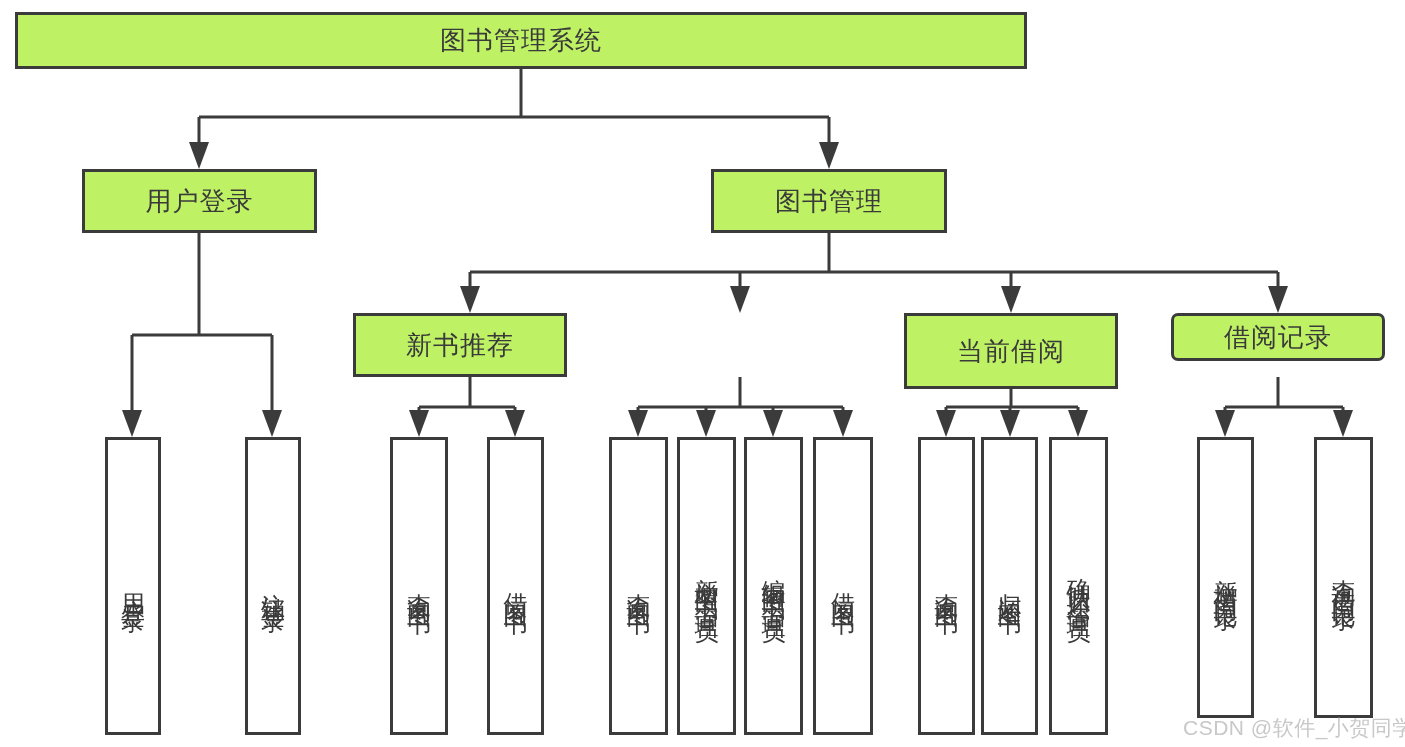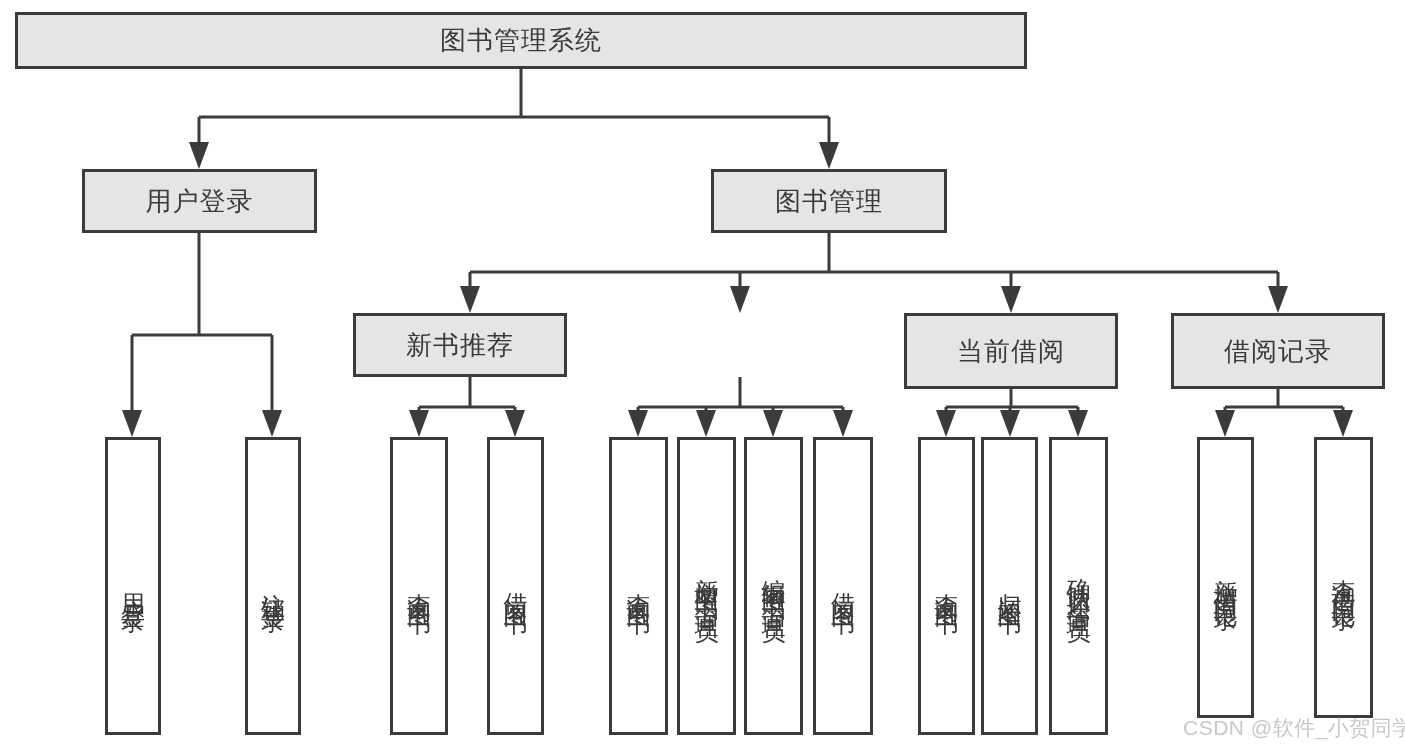--- a/index.html
+++ b/index.html
@@ -1,21 +1,21 @@
 <!DOCTYPE html>
 <html><head>
 <meta charset="utf-8">
 <style>
   html,body{margin:0;padding:0;background:#ffffff;}
   .canvas{
     position:relative;width:1405px;height:747px;background:#ffffff;
     font-family:"Liberation Sans","DejaVu Sans",sans-serif;overflow:hidden;
   }
   .hnode{
-    position:absolute;box-sizing:border-box;border:3px solid #3b3b3b;background:#e5e5e5;
+    position:absolute;box-sizing:border-box;border:3px solid #3b3b3b;background:#bef264;
     display:flex;align-items:center;justify-content:center;
     font-size:26px;color:#3a3a3a;letter-spacing:1px;z-index:2;white-space:nowrap;
   }
   .vnode{
     position:absolute;box-sizing:border-box;border:3px solid #3b3b3b;background:#ffffff;
     display:flex;align-items:center;justify-content:center;
     writing-mode:vertical-rl;text-orientation:mixed;
     font-size:24px;letter-spacing:6px;color:#3a3a3a;z-index:2;
   }
   .connectors{position:absolute;left:0;top:0;z-index:1;}
@@ -63,21 +63,21 @@
     </g>
   </svg>
 
   <div class="hnode" style="left:15px;top:12px;width:1012px;height:57px;">图书管理系统</div>
 
   <div class="hnode" style="left:82px;top:169px;width:235px;height:64px;">用户登录</div>
   <div class="hnode" style="left:711px;top:169px;width:236px;height:64px;">图书管理</div>
 
   <div class="hnode" style="left:353px;top:313px;width:214px;height:64px;">新书推荐</div>
   <div class="hnode" style="left:904px;top:313px;width:214px;height:76px;">当前借阅</div>
-  <div class="hnode" style="left:1171px;top:313px;width:214px;height:76px;">借阅记录</div>
+  <div class="hnode" style="left:1171px;top:313px;width:214px;height:48px;border-radius:7px;">借阅记录</div>
 
   <div class="vnode" style="left:105px;top:437px;width:56px;height:298px;">用户登录</div>
   <div class="vnode" style="left:245px;top:437px;width:56px;height:298px;">注销登录</div>
 
   <div class="vnode" style="left:390px;top:437px;width:58px;height:298px;">查询图书</div>
   <div class="vnode" style="left:487px;top:437px;width:57px;height:298px;">借阅图书</div>
 
   <div class="vnode" style="left:609px;top:437px;width:59px;height:298px;">查询图书</div>
   <div class="vnode" style="left:677px;top:437px;width:59px;height:298px;">新增图书（管理员）</div>
   <div class="vnode" style="left:744px;top:437px;width:59px;height:298px;">编辑图书（管理员）</div>

